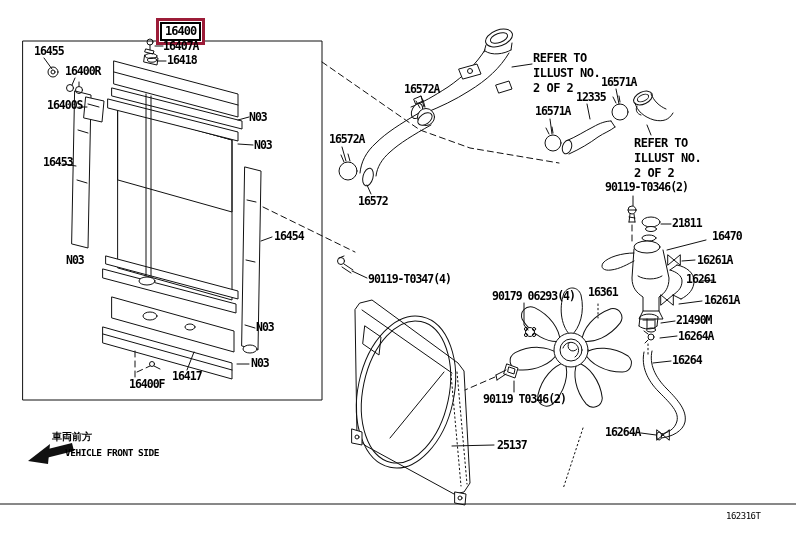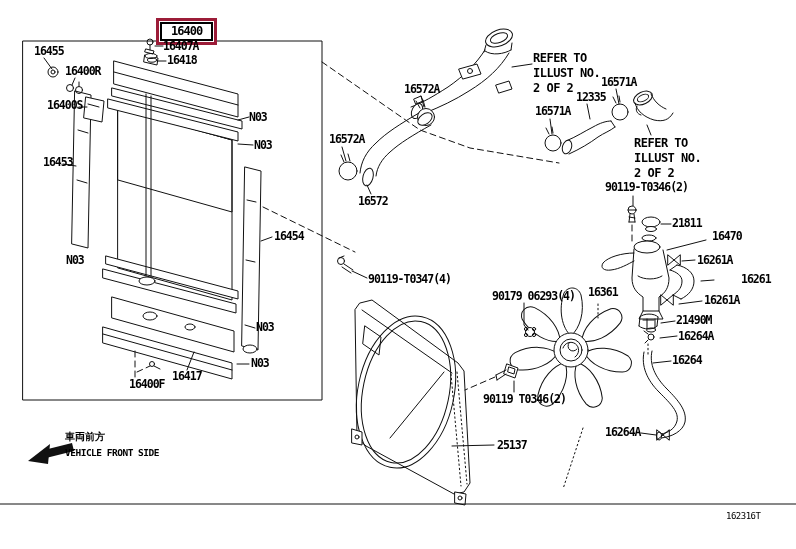--- a/index.html
+++ b/index.html
@@ -11,23 +11,23 @@
   .art .wf { fill:#ffffff; }
   .art .blk { fill:#111; stroke:none; }
   .art .dash { stroke-dasharray:6,4; }
   .art .dot  { stroke-dasharray:1.5,2.8; }
   .lbl { position:absolute; font-weight:bold; font-size:11.5px; letter-spacing:-1px;
          line-height:1; white-space:nowrap; }
   .refer { position:absolute; font-weight:bold; font-size:12px; letter-spacing:-0.5px;
            line-height:1.25; white-space:nowrap; }
   .redbox { position:absolute; left:156px; top:18px; border:3px solid #9c1c38;
             background:#fff; padding:1px; }
-  .redbox .inner { border:2px solid #000; padding:1px 9px 2px; font-weight:bold;
+  .redbox .inner { border:2px solid #000; padding:1px 3px 2px; font-weight:bold;
                    font-size:12px; letter-spacing:-1px; line-height:1; }
-  .orient-jp { position:absolute; left:65px; top:432px; font-size:10px; font-weight:bold;
+  .orient-jp { position:absolute; left:52px; top:432px; font-size:10px; font-weight:bold;
                letter-spacing:0px; line-height:1; }
   .orient-en { position:absolute; left:65px; top:448px; font-size:9.5px; font-weight:bold;
                letter-spacing:-0.5px; line-height:1; }
   .footnote { position:absolute; left:36px; top:512px; font-size:8.5px; letter-spacing:-0.4px;
               line-height:1; white-space:nowrap; }
   .footnote .sep { margin:0 5px; }
   .figcode { position:absolute; left:726px; top:512px; font-size:9px; letter-spacing:-0.5px;
              line-height:1; }
 </style>
 </head>
@@ -271,21 +271,21 @@
   <span class="lbl" style="left:404px;top:84px">16572A</span>
   <span class="lbl" style="left:329px;top:134px">16572A</span>
   <span class="lbl" style="left:358px;top:196px">16572</span>
   <span class="lbl" style="left:601px;top:77px">16571A</span>
   <span class="lbl" style="left:576px;top:92px">12335</span>
   <span class="lbl" style="left:535px;top:106px">16571A</span>
   <span class="lbl" style="left:605px;top:182px">90119-T0346(2)</span>
   <span class="lbl" style="left:672px;top:218px">21811</span>
   <span class="lbl" style="left:712px;top:231px">16470</span>
   <span class="lbl" style="left:697px;top:255px">16261A</span>
-  <span class="lbl" style="left:741px;top:274px">16261</span>
+  <span class="lbl" style="left:686px;top:274px">16261</span>
   <span class="lbl" style="left:704px;top:295px">16261A</span>
   <span class="lbl" style="left:676px;top:315px">21490M</span>
   <span class="lbl" style="left:678px;top:331px">16264A</span>
   <span class="lbl" style="left:672px;top:355px">16264</span>
   <span class="lbl" style="left:605px;top:427px">16264A</span>
   <span class="lbl" style="left:588px;top:287px">16361</span>
   <span class="lbl" style="left:492px;top:291px">90179 06293(4)</span>
   <span class="lbl" style="left:483px;top:394px">90119 T0346(2)</span>
   <span class="lbl" style="left:368px;top:274px">90119-T0347(4)</span>
   <span class="lbl" style="left:497px;top:440px">25137</span>

